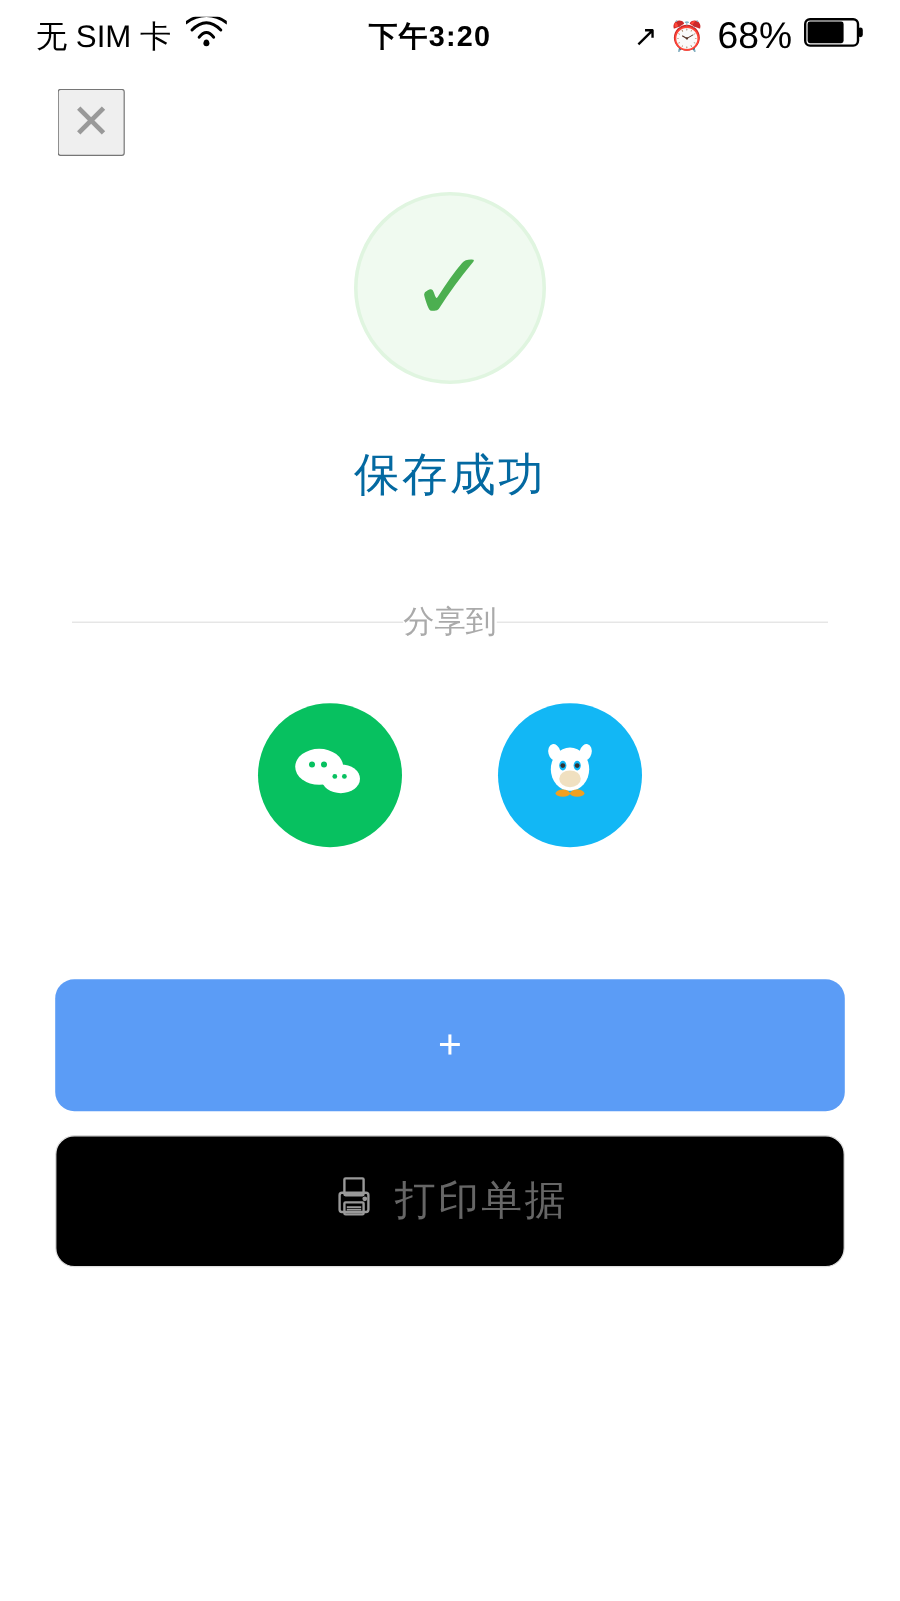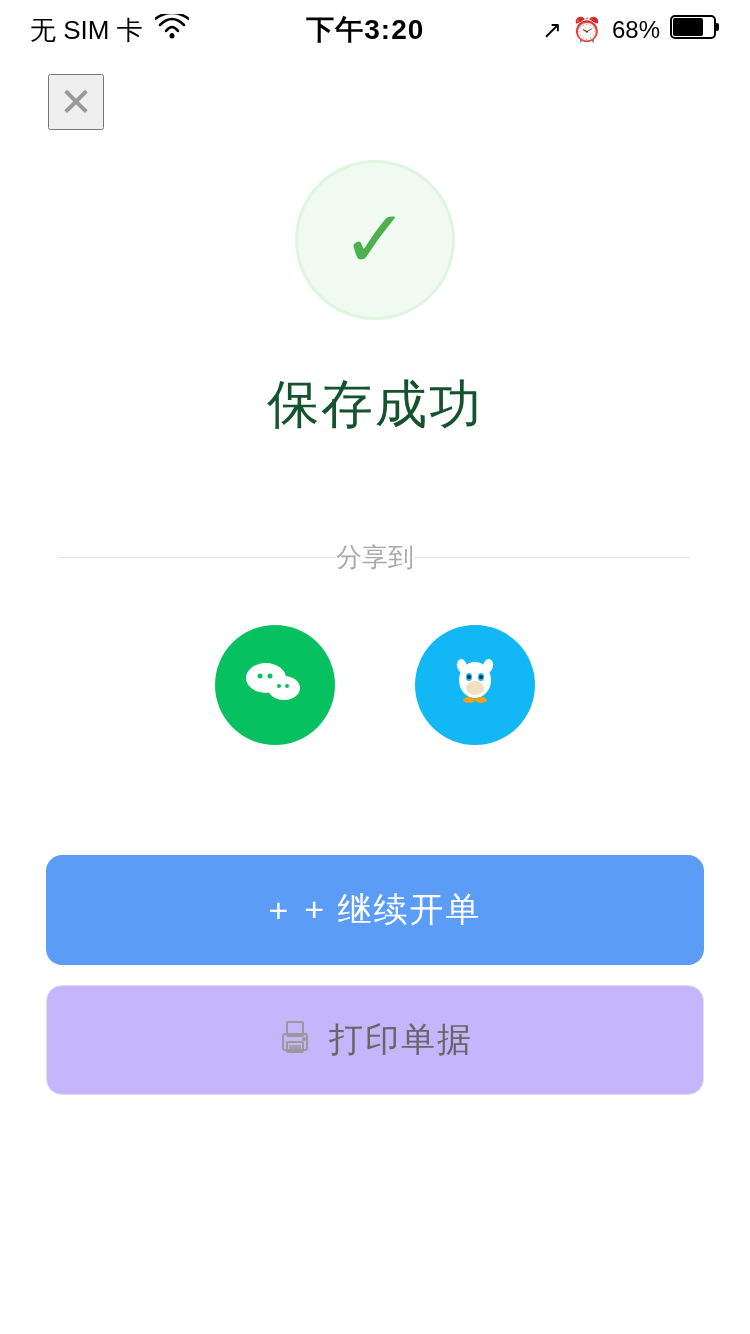--- a/index.html
+++ b/index.html
@@ -32,21 +32,21 @@
     .status-left {
       display: flex;
       align-items: center;
       gap: 12px;
       font-size: 26px;
       color: #000;
       font-weight: 500;
     }
 
     .status-center {
-      font-size: 28px;
+      font-size: 24px;
       font-weight: 600;
       color: #000;
       letter-spacing: 1px;
     }
 
     .status-right {
       display: flex;
       align-items: center;
       gap: 10px;
       font-size: 24px;
@@ -95,24 +95,24 @@
     }
 
     .checkmark {
       font-size: 80px;
       color: #4caf50;
       line-height: 1;
     }
 
     
     .success-title {
-      font-size: 52px;
-      color: #14532d;
+      font-size: 38px;
+      color: #0369a1;
       font-weight: 400;
-      margin-bottom: 100px;
+      margin-bottom: 80px;
       letter-spacing: 2px;
     }
 
     
     .share-section {
       width: 100%;
       padding: 0 60px;
       margin-bottom: 60px;
     }
 
@@ -184,21 +184,21 @@
       border: none;
       outline: none;
     }
 
     .action-btn-primary {
       background: #5b9cf6;
       color: #ffffff;
     }
 
     .action-btn-secondary {
-      background: #c4b5fd;
+      background: #000000;
       color: #666;
       border: 1px solid #e0e0e0;
     }
 
     .btn-icon {
       font-size: 34px;
       line-height: 1;
     }
 
     
@@ -226,21 +226,21 @@
         <path d="M5 11 Q11 5 17 5 Q23 5 29 11" stroke="#000" stroke-width="2.5" fill="none" stroke-linecap="round"></path>
         <path d="M0 5 Q8 -1 17 -1 Q26 -1 34 5" stroke="#000" stroke-width="2.5" fill="none" stroke-linecap="round"></path>
         <circle cx="17" cy="22" r="2.5" fill="#000"></circle>
       </svg>
     </span>
   </div>
   <div class="status-center">下午3:20</div>
   <div class="status-right">
     <span style="font-size:24px;">↗</span>
     <span style="font-size:24px;">⏰</span>
-    <span style="font-size:24px;font-weight:500;">68%</span>
+    <span style="font-size:31px;font-weight:500;">68%</span>
     <span>
       <svg width="50" height="26" viewBox="0 0 50 26">
         <rect x="1" y="2" width="44" height="22" rx="4" ry="4" fill="none" stroke="#000" stroke-width="2"></rect>
         <rect x="3" y="4" width="30" height="18" rx="2" ry="2" fill="#000"></rect>
         <rect x="45" y="9" width="4" height="8" rx="2" ry="2" fill="#000"></rect>
       </svg>
     </span>
   </div>
 </div>
 
@@ -300,21 +300,20 @@
           <ellipse cx="48" cy="16" rx="5" ry="7" fill="white" transform="rotate(15 48 16)"></ellipse>
         </svg>
       </button>
     </div>
   </div>
 
   <div class="actions-section">
 
     <button class="action-btn action-btn-primary">
       <span class="btn-icon">+</span>
-      <span style="font-size:34px;font-weight:400;letter-spacing:2px;">+ 继续开单</span>
     </button>
 
     <button class="action-btn action-btn-secondary">
       <span class="btn-icon">
         <svg width="36" height="36" viewBox="0 0 36 36">
           <rect x="6" y="14" width="24" height="16" rx="2" fill="none" stroke="#999" stroke-width="2"></rect>
           <rect x="10" y="2" width="16" height="14" rx="1" fill="none" stroke="#999" stroke-width="2"></rect>
           <rect x="10" y="22" width="16" height="10" rx="1" fill="none" stroke="#999" stroke-width="2"></rect>
           <circle cx="27" cy="19" r="2" fill="#999"></circle>
           <line x1="12" y1="26" x2="24" y2="26" stroke="#999" stroke-width="1.5"></line>

